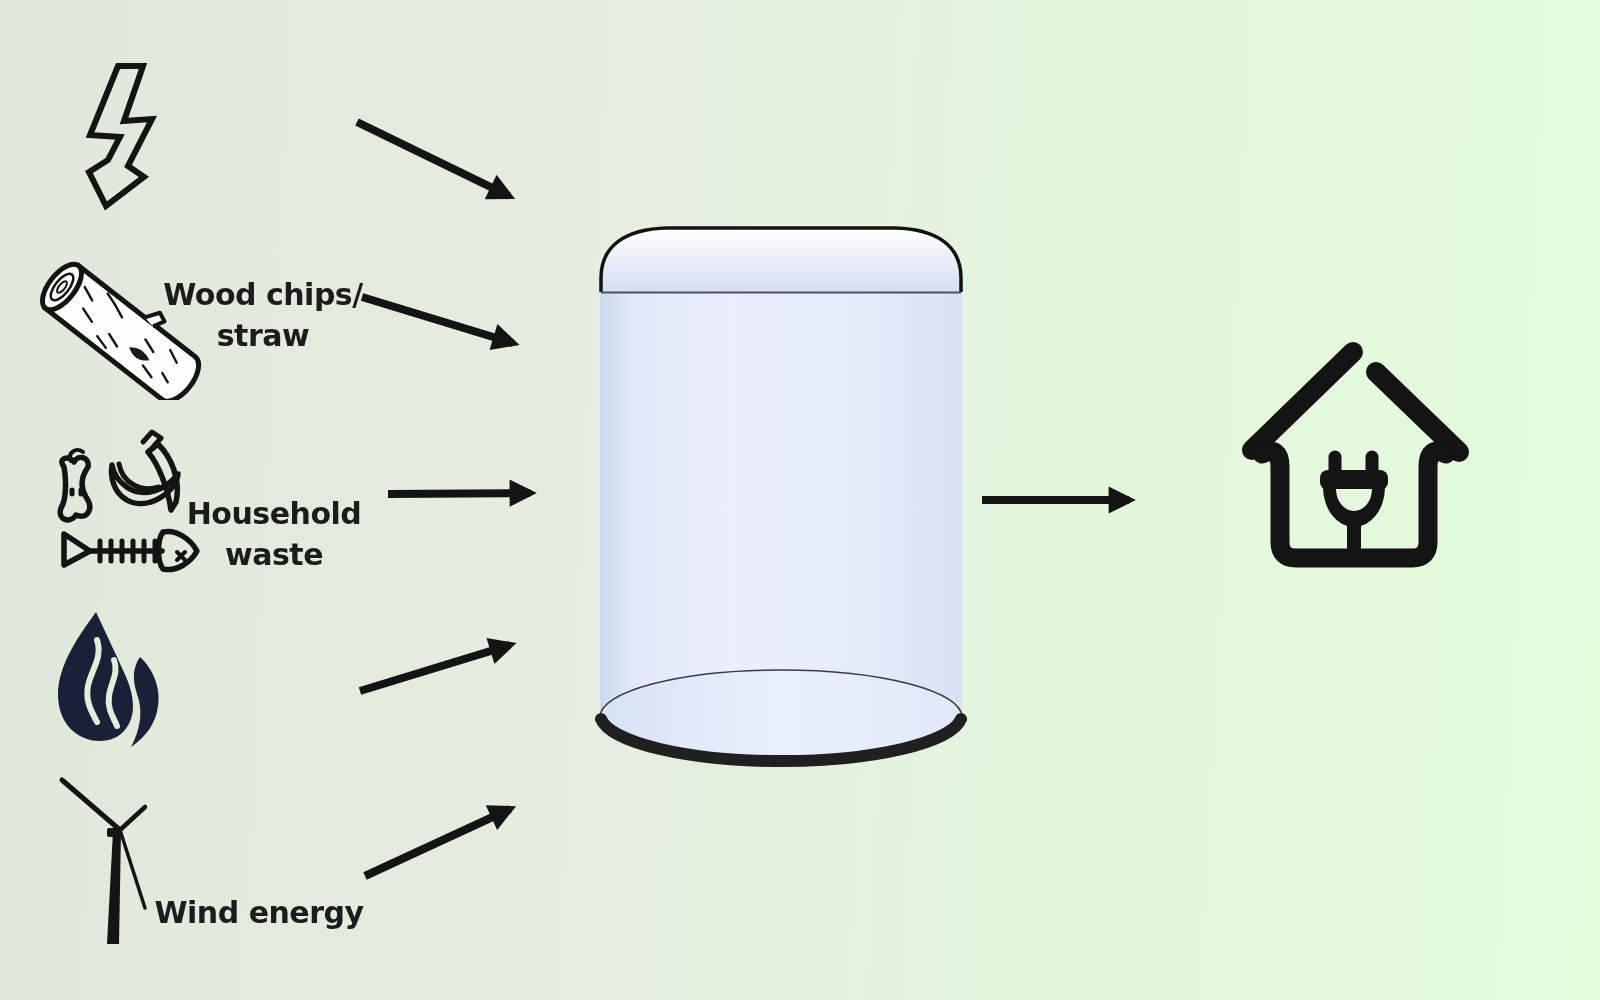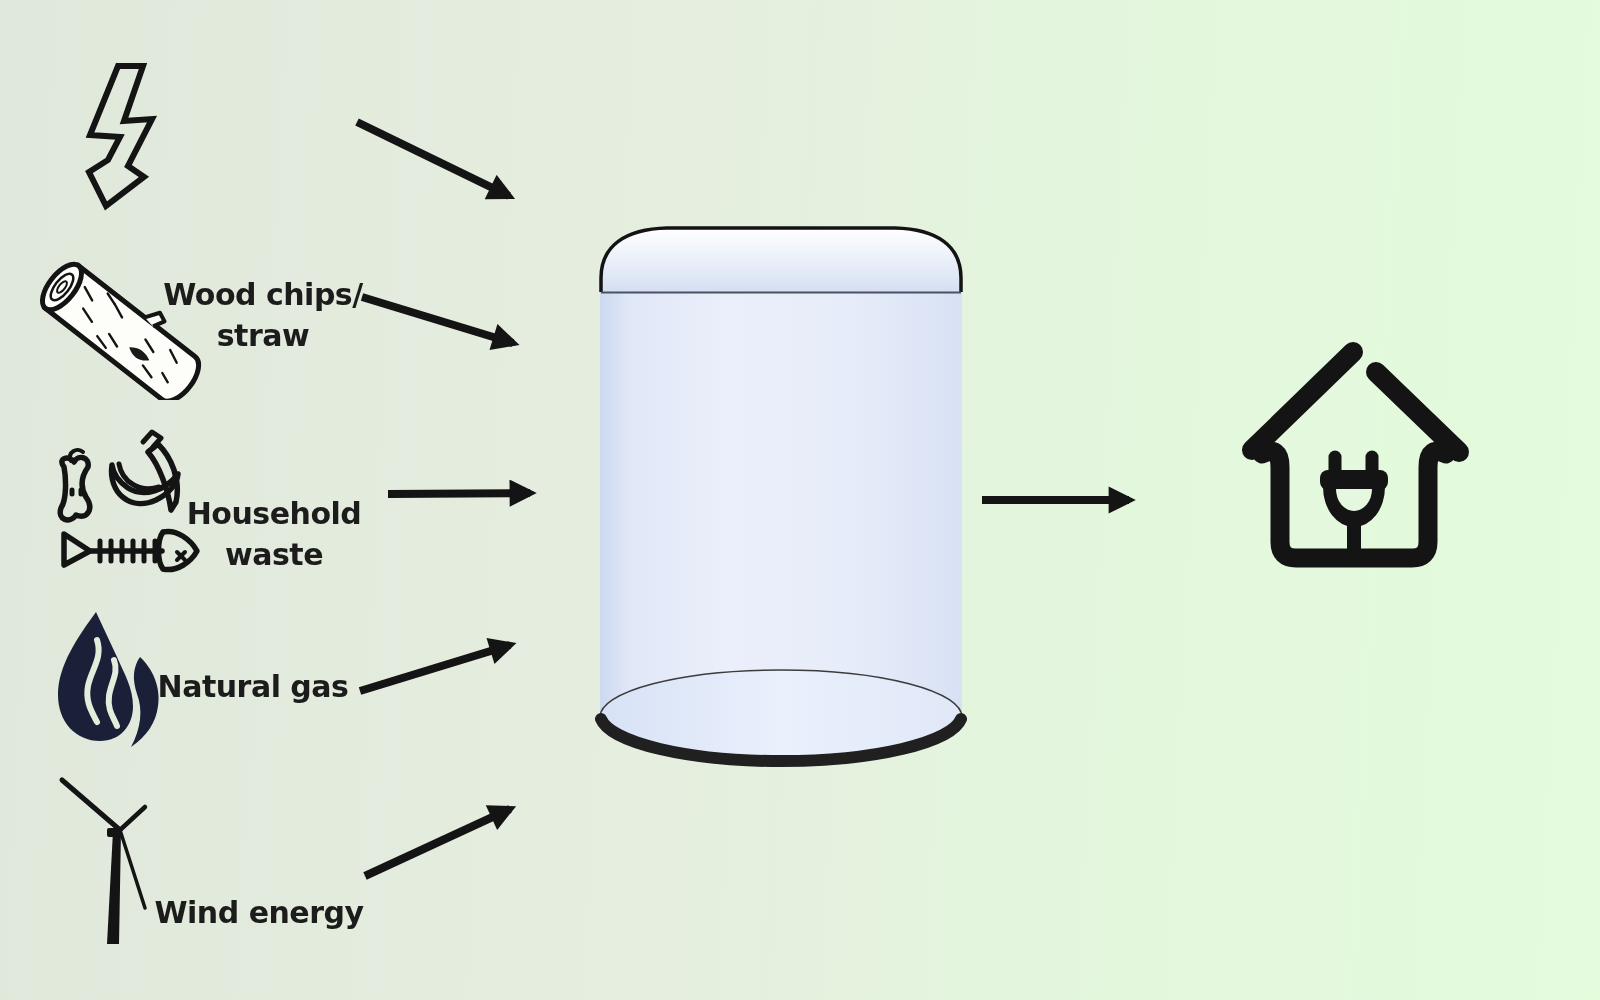--- a/index.html
+++ b/index.html
@@ -114,21 +114,20 @@
       <line stroke-width="3.5" x1="120" y1="830" x2="145" y2="908"></line>
     </g>
     <polygon points="113,831 121,831 119,944 107,944" fill="#141414"></polygon>
     <rect x="107" y="828" width="11" height="9" rx="2" fill="#141414"></rect>
   </svg>
 
   <div class="label src-label" style="left:263px;top:315px;">Wood chips/
 straw</div>
   <div class="label src-label" style="left:274px;top:534px;">Household
 waste</div>
-  <div class="label src-label" style="left:253px;top:687px;">Natural gas</div>
   <div class="label src-label" style="left:259px;top:877px;margin-top:36px;">Wind energy</div>
 
   <svg class="abs" style="left:560px;top:200px;" width="440" height="600" viewBox="560 200 440 600">
     <defs>
       <linearGradient id="domeGrad" x1="0" y1="0" x2="0" y2="1">
         <stop offset="0%" stop-color="#ffffff"></stop>
         <stop offset="100%" stop-color="#d5dff3"></stop>
       </linearGradient>
       <linearGradient id="bodyGrad" x1="0" y1="0" x2="1" y2="0">
         <stop offset="0%" stop-color="#ccd9f0"></stop>

